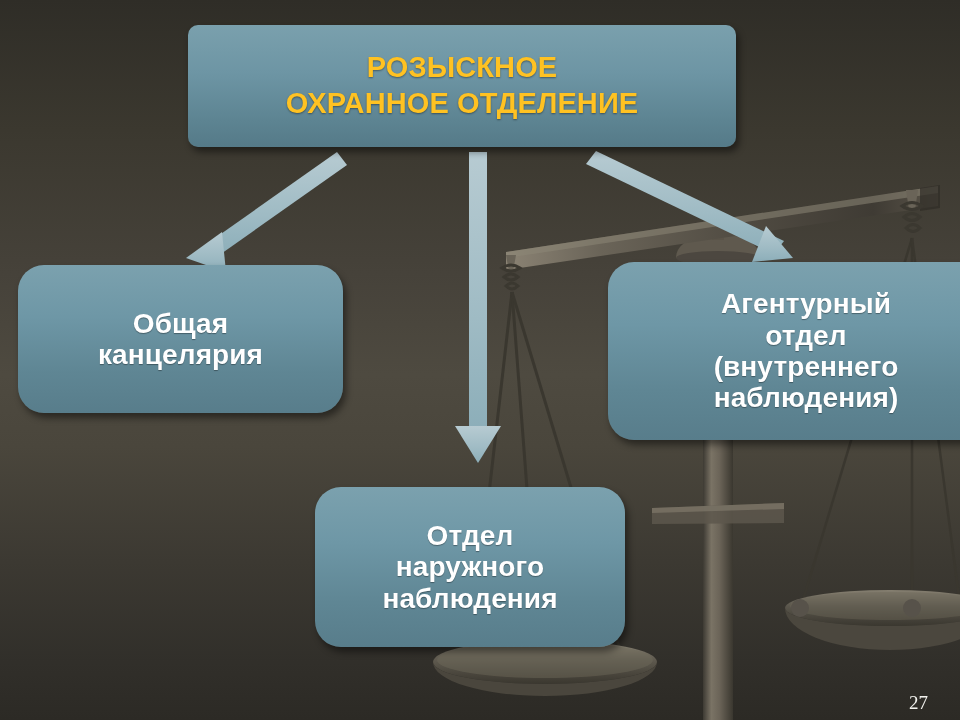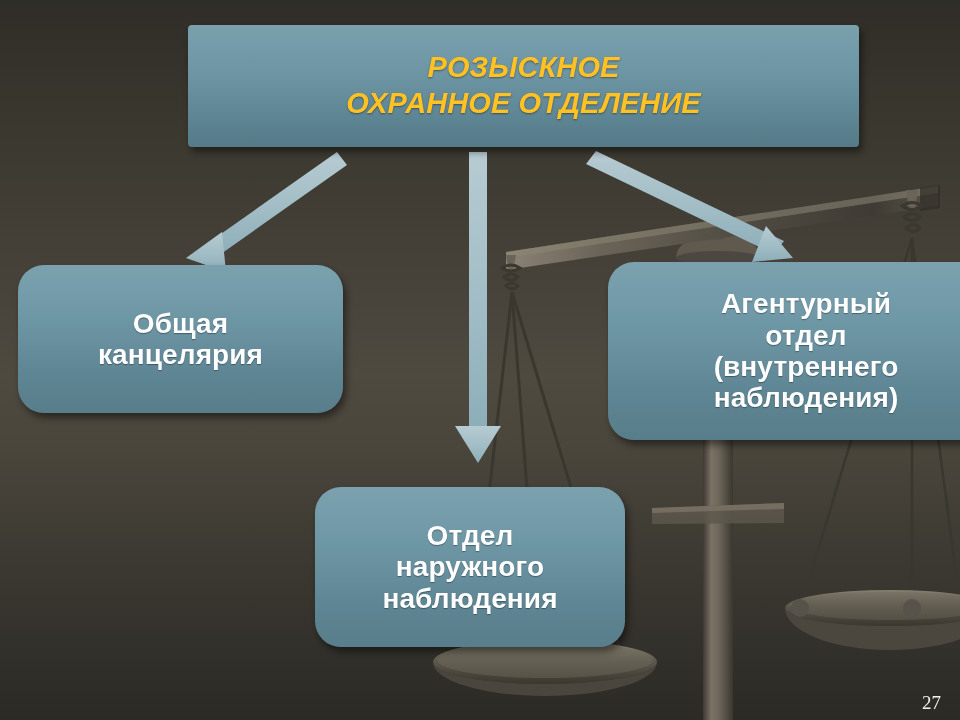--- a/index.html
+++ b/index.html
@@ -53,28 +53,27 @@
     font-weight: bold;
     line-height: 1.12;
     letter-spacing: .1px;
     background: linear-gradient(to bottom, #7ba1ae 0%, #6e97a6 35%, #5f8694 72%, #587d8b 100%);
     box-shadow: 3px 5px 7px rgba(0,0,0,.45);
     text-shadow: 0 1px 1px rgba(0,0,0,.35);
   }
 
   #title-box {
     left: 188px; top: 25px;
-    width: 671px; height: 122px;
-    border-radius: 4px;
+    width: 548px; height: 122px;
+    border-radius: 10px;
     color: #ffc222;
     font-size: 29px;
     line-height: 1.24;
     background: linear-gradient(to bottom, #7aa0ad 0%, #6d95a4 40%, #5d8492 78%, #557a88 100%);
     text-shadow: 0 1px 2px rgba(0,0,0,.4);
-    font-style: italic;
   }
 
   #box-left {
     left: 18px; top: 265px;
     width: 325px; height: 148px;
     border-radius: 26px;
     font-size: 28px;
   }
 
   #box-center {
@@ -88,21 +87,21 @@
     left: 608px; top: 262px;
     width: 396px; height: 178px;
     border-radius: 26px;
     font-size: 28px;
   }
 
   .node-label { display: block; padding: 0 6px; white-space: pre-line; }
 
   #slide-number {
     position: absolute;
-    right: 19px;
+    right: 32px;
     bottom: 6px;
     color: #f2f2ee;
     font-size: 19px;
     font-family: "Liberation Serif", serif;
   }
 </style>
 </head>
 <body>
 
 <div id="slide">

